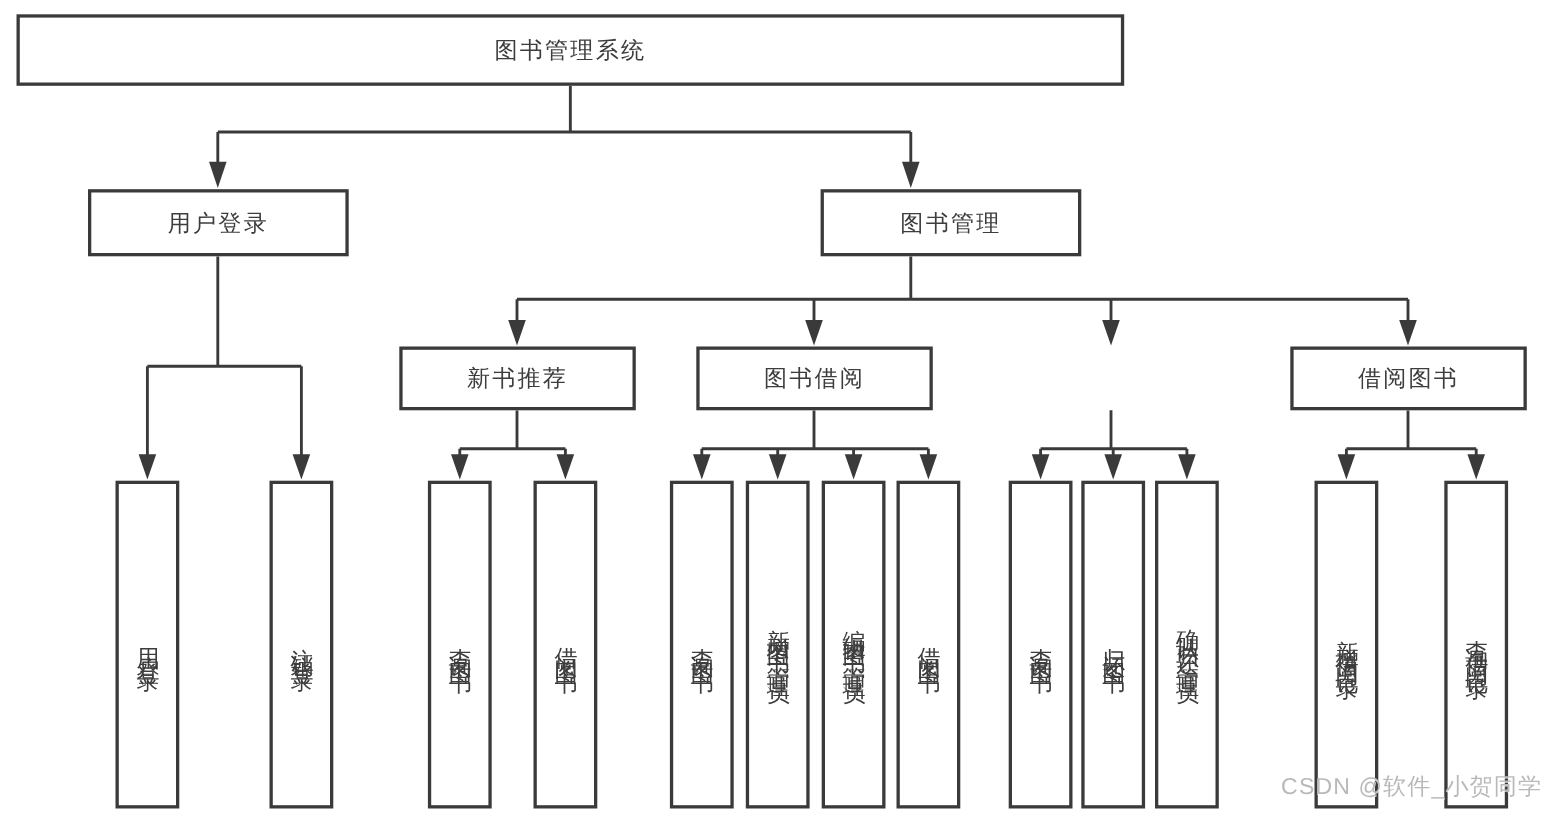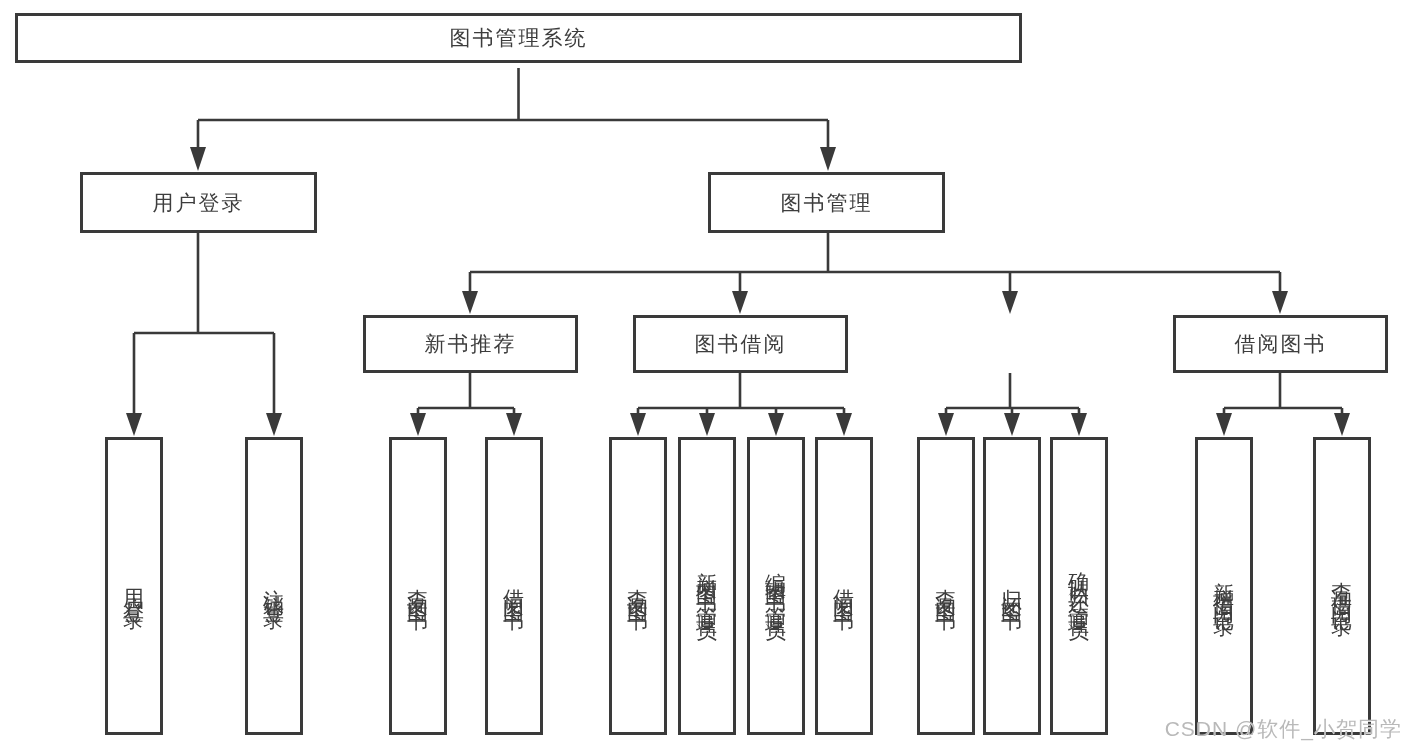--- a/index.html
+++ b/index.html
@@ -23,33 +23,33 @@
     position:absolute;
     box-sizing:border-box;
     background:var(--background);
     border:3px solid var(--line);
     color:var(--text);
     display:flex;align-items:center;justify-content:center;
     font-size:21px;letter-spacing:2px;
     z-index:2;text-align:center;
     white-space:nowrap;
   }
-  .root{left:15px;top:13px;width:1007px;height:50px;}
+  .root{left:15px;top:13px;width:1007px;height:65px;}
   .lvl2{top:172px;width:237px;height:61px;}
   .lvl3{top:315px;width:215px;height:58px;}
   .leaf{
     top:437px;width:58px;height:298px;
     writing-mode:vertical-rl;
     text-orientation:mixed;
     letter-spacing:7px;
     font-size:21px;line-height:1;
     white-space:normal;
   }
   .watermark{
-    position:absolute;right:3px;bottom:4px;
+    position:absolute;right:3px;bottom:18px;
     font-size:21px;color:var(--watermark);
     text-shadow:0 1px 0 rgba(255,255,255,.8);
     letter-spacing:1px;z-index:3;
   }
 </style>
 </head>
 <body>
 
 <div class="stage">
 
@@ -85,21 +85,21 @@
     <polygon points="1071,413 1087,413 1079,436"></polygon>
 
     <path d="M1280 373 V408 M1224 408 H1342 M1224 408 V417 M1342 408 V417"></path>
     <polygon points="1216,413 1232,413 1224,436"></polygon>
     <polygon points="1334,413 1350,413 1342,436"></polygon>
   </svg>
 
   <div class="box root">图书管理系统</div>
 
   <div class="box lvl2" style="left:80px">用户登录</div>
-  <div class="box lvl2" style="left:708px">图书管理</div>
+  <div class="box lvl2" style="left:746px">图书管理</div>
 
   <div class="box lvl3" style="left:633px">图书借阅</div>
   <div class="box lvl3" style="left:363px">新书推荐</div>
   <div class="box lvl3" style="left:1173px">借阅图书</div>
 
   <div class="box leaf" style="left:105px">用户登录</div>
   <div class="box leaf" style="left:245px">注销登录</div>
 
   <div class="box leaf" style="left:389px">查询图书</div>
   <div class="box leaf" style="left:485px">借阅图书</div>

